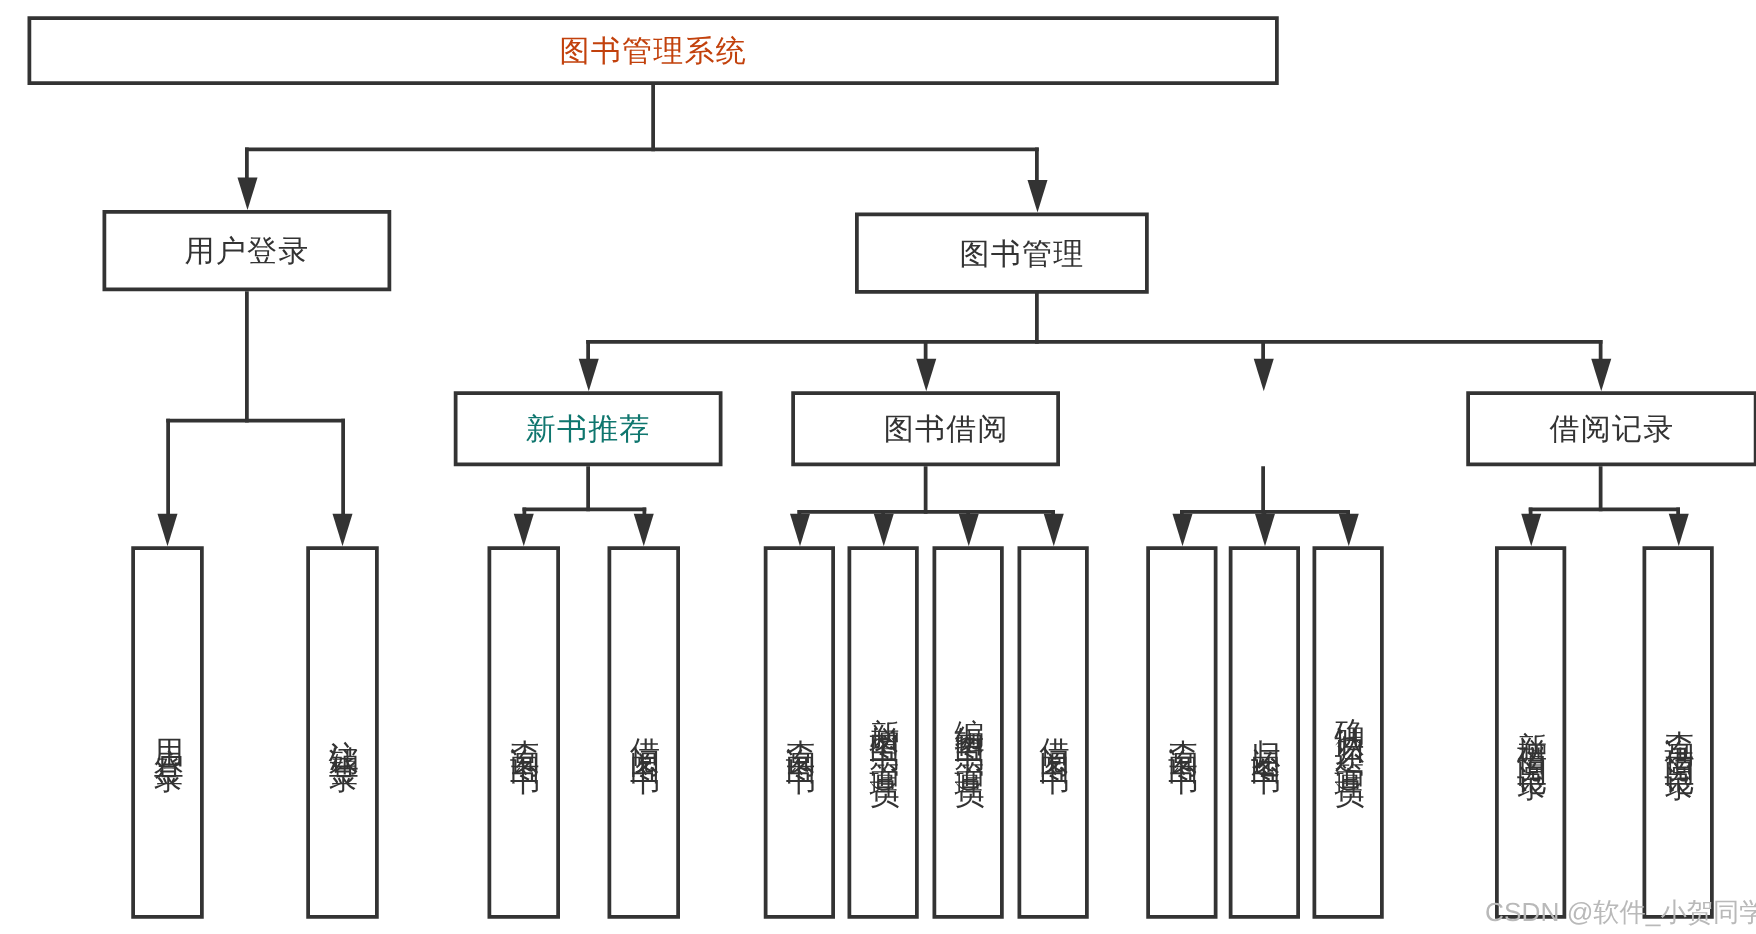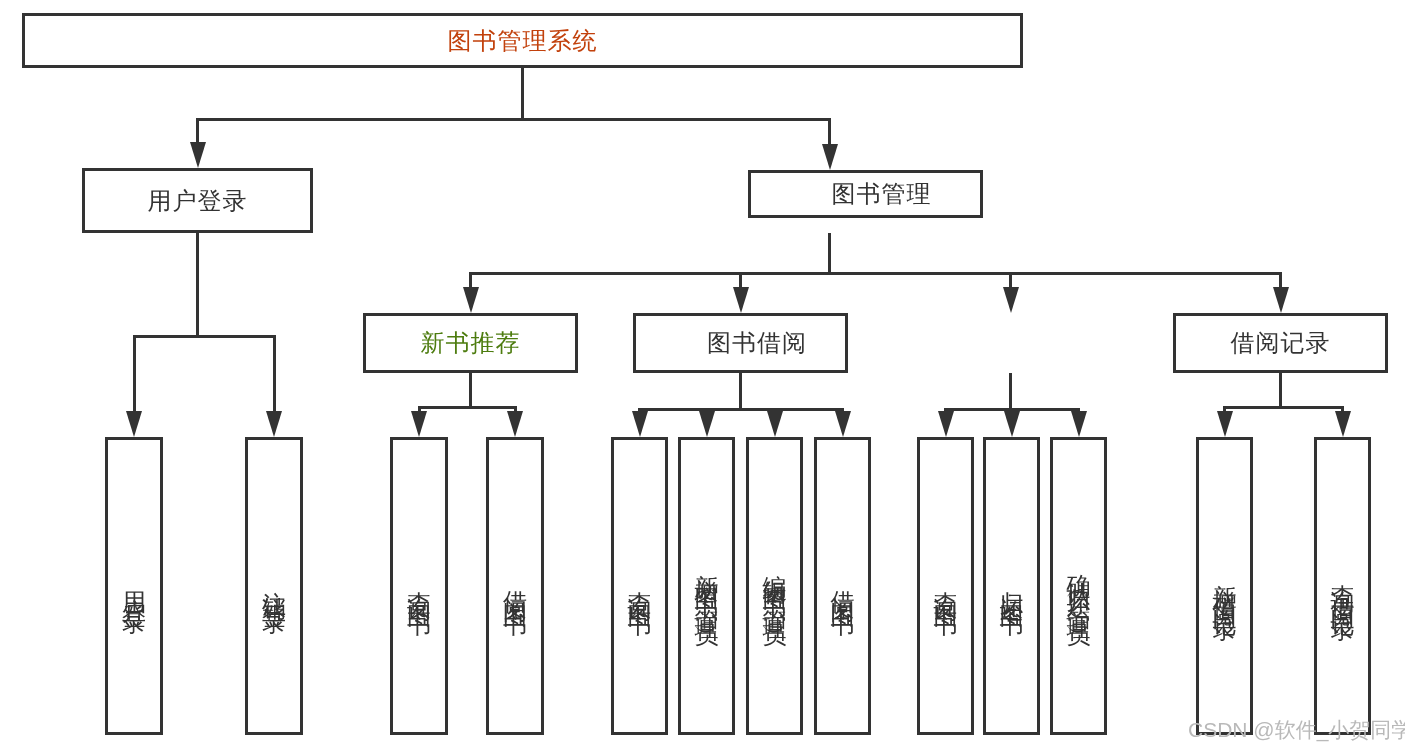--- a/index.html
+++ b/index.html
@@ -61,30 +61,30 @@
 <body>
 
 <div id="canvas">
   <div class="watermark" style="left: 1188px; top: 716px; color: rgb(185, 185, 185);">CSDN @软件_小贺同学</div>
 <div class="node horiz" style="left: 22px; top: 13px; width: 1001px; height: 55px; border-color: rgb(51, 51, 51);">
       <span class="node-label" style="color: #c2410c;">图书管理系统</span>
     </div>
     <div class="node horiz" style="left: 82px; top: 168px; width: 231px; height: 65px; border-color: rgb(51, 51, 51);">
       <span class="node-label" style="color: rgb(51, 51, 51);">用户登录</span>
     </div>
-    <div class="node horiz" style="left: 748px; top: 170px; width: 235px; height: 48px; border-color: rgb(51, 51, 51); padding-left: 32px;">
+    <div class="node horiz" style="left: 684px; top: 170px; width: 235px; height: 65px; border-color: rgb(51, 51, 51); padding-left: 32px;">
       <span class="node-label" style="color: rgb(51, 51, 51);">图书管理</span>
     </div>
     <div class="node horiz" style="left: 363px; top: 313px; width: 215px; height: 60px; border-color: rgb(51, 51, 51);">
-      <span class="node-label" style="color: #4d7c0f;">新书推荐</span>
+      <span class="node-label" style="color: #0f766e;">新书推荐</span>
     </div>
     <div class="node horiz" style="left: 633px; top: 313px; width: 215px; height: 60px; border-color: rgb(51, 51, 51); padding-left: 33px;">
       <span class="node-label" style="color: rgb(51, 51, 51);">图书借阅</span>
     </div>
-    <div class="node horiz" style="left: 1173px; top: 313px; width: 215px; height: 60px; border-color: rgb(51, 51, 51);">
+    <div class="node horiz" style="left: 1173px; top: 313px; width: 233px; height: 60px; border-color: rgb(51, 51, 51);">
       <span class="node-label" style="color: rgb(51, 51, 51);">借阅记录</span>
     </div>
     <div class="node vert" style="left: 105px; top: 437px; width: 58px; height: 298px; border-color: rgb(51, 51, 51);">
       <span class="node-label" style="color: rgb(51, 51, 51);">用户登录</span>
     </div>
     <div class="node vert" style="left: 245px; top: 437px; width: 58px; height: 298px; border-color: rgb(51, 51, 51);">
       <span class="node-label" style="color: rgb(51, 51, 51);">注销登录</span>
     </div>
     <div class="node vert" style="left: 390px; top: 437px; width: 58px; height: 298px; border-color: rgb(51, 51, 51);">
       <span class="node-label" style="color: rgb(51, 51, 51);">查询图书</span>

